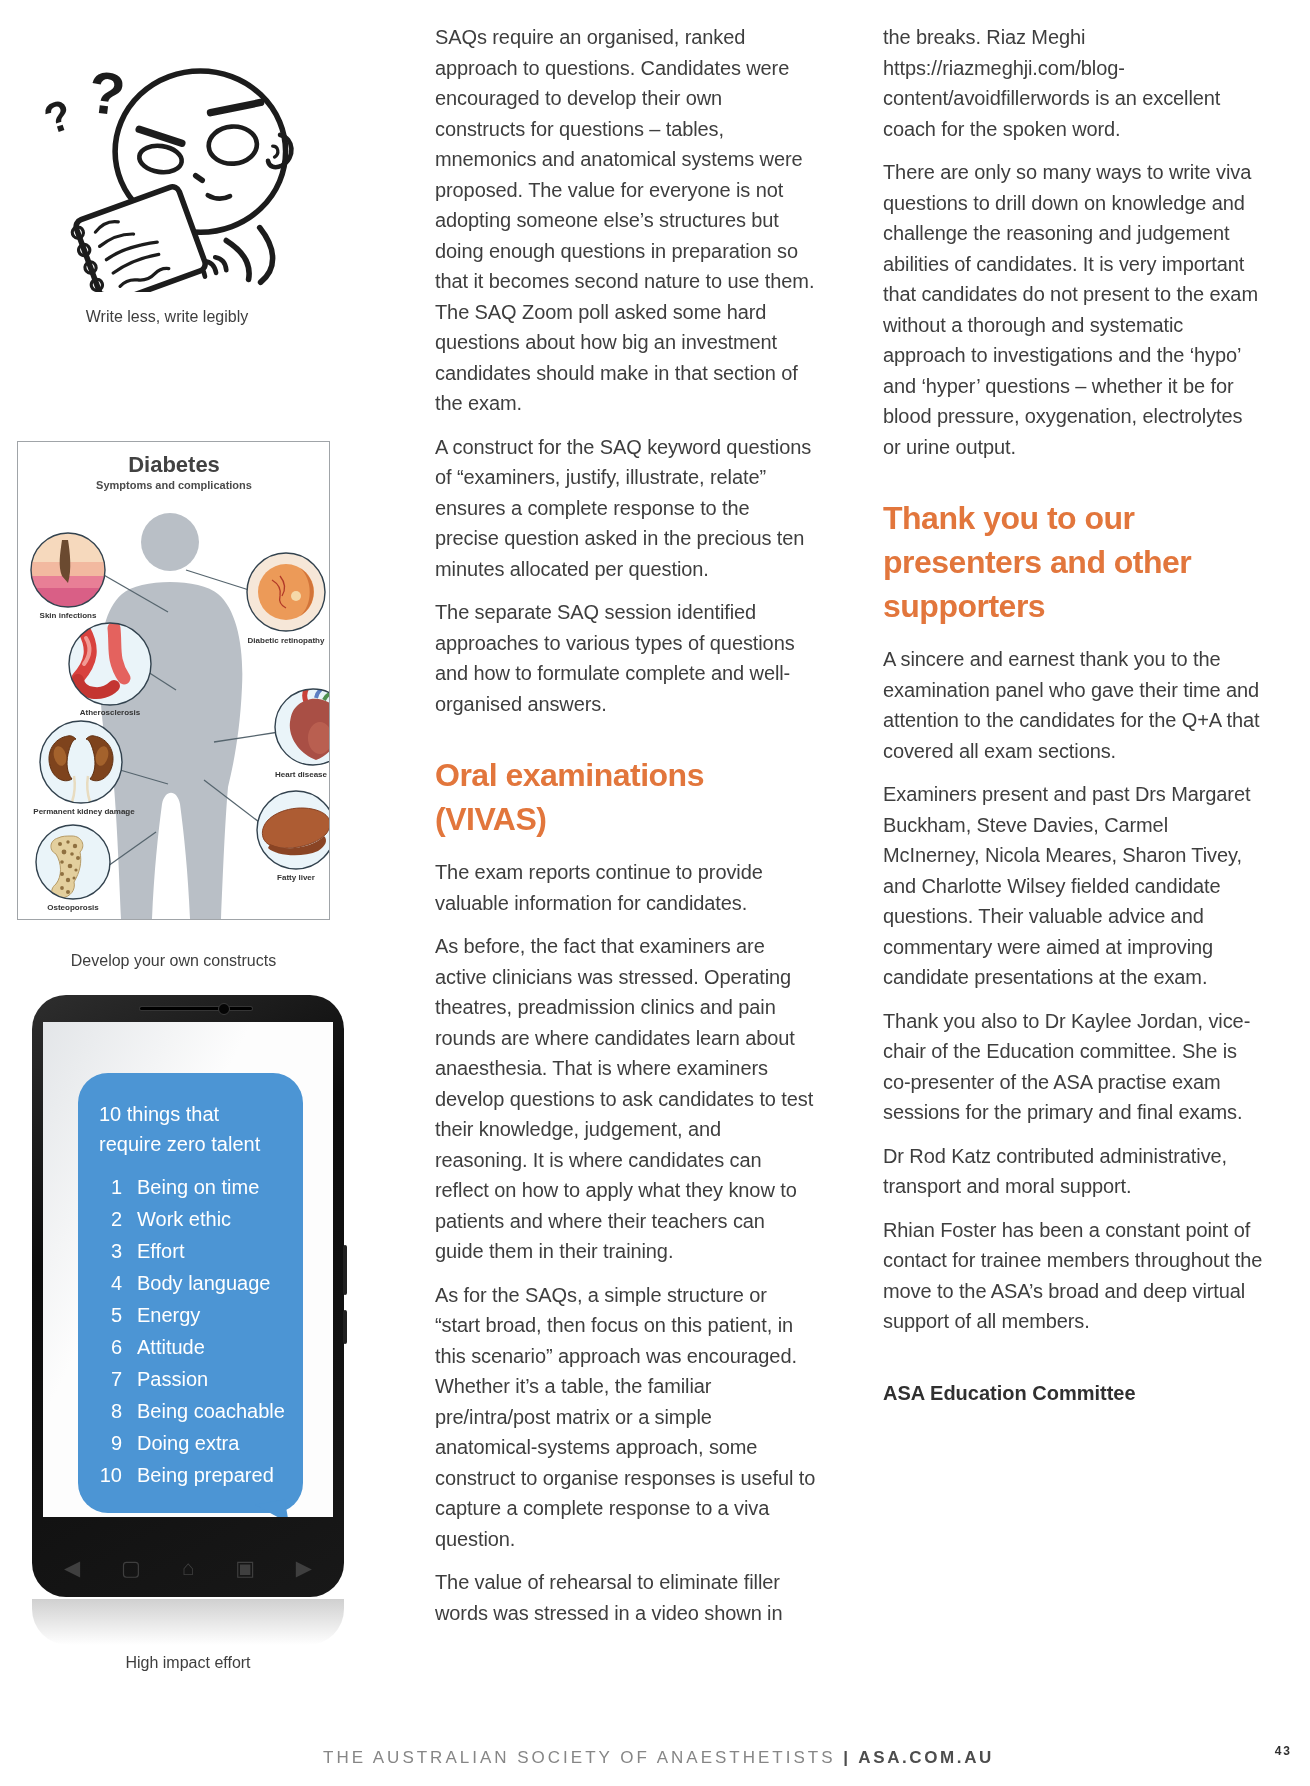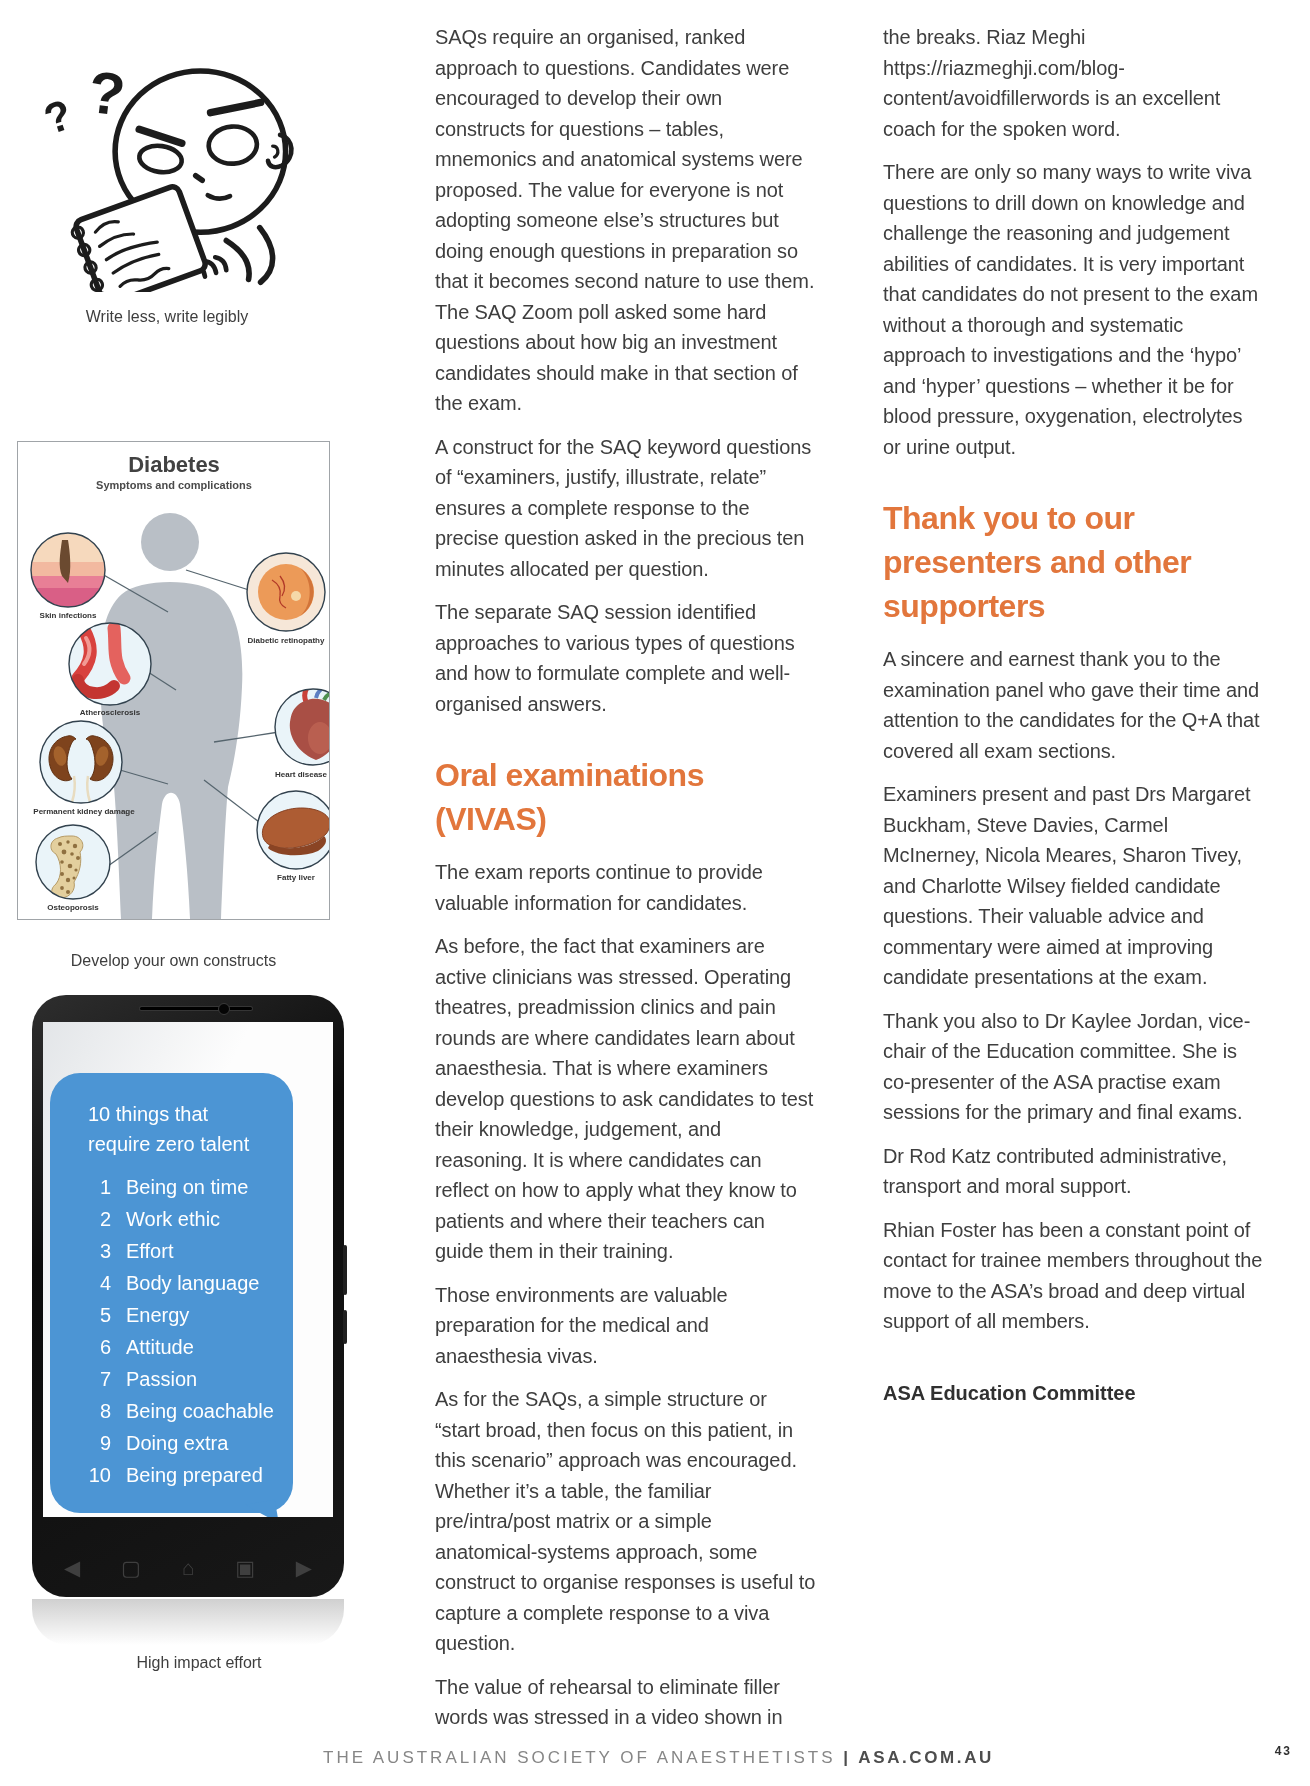--- a/index.html
+++ b/index.html
@@ -17,21 +17,21 @@
   }
   .col h2{
     margin:34px 0 16px 0;font-size:32px;line-height:44px;font-weight:700;
     letter-spacing:-0.5px;color:#E2763C;
   }
   .signature{margin-top:42px;font-size:20px;line-height:29px;font-weight:700;color:#303030;}
   
   .caption{position:absolute;text-align:center;font-size:16px;color:#3e3e3e;}
   .cap1{left:28px;top:308px;width:278px;}
   .cap2{left:17px;top:952px;width:313px;}
-  .cap3{left:43px;top:1654px;width:312px;}
+  .cap3{left:32px;top:1654px;width:312px;}
   
   .cartoon{position:absolute;left:28px;top:26px;width:278px;height:266px;}
   
   .diagram-box{
     position:absolute;left:17px;top:441px;width:313px;height:479px;
     border:1px solid #a0a4a8;box-sizing:border-box;background:#fff;
   }
   .diagram-box svg{display:block;width:311px;height:477px;}
   
   .phone{
@@ -44,22 +44,22 @@
   .speaker-dot{position:absolute;top:8px;left:186px;width:10px;height:10px;background:#050505;
     border:1px solid #3a3a3a;border-radius:50%;}
   .screen{
     position:absolute;left:11px;right:11px;top:27px;bottom:80px;background:#fdfdfd;overflow:hidden;
   }
   .screen::before{
     content:"";position:absolute;inset:0;
     background:linear-gradient(118deg,rgba(205,210,215,0.55) 0%,rgba(255,255,255,0) 38%);
   }
   .bubble{
-    position:absolute;left:7px;top:51px;width:243px;height:440px;box-sizing:border-box;
-    background:#4C95D4;border-radius:30px;color:#fff;padding:26px 14px 0 35px;
+    position:absolute;left:35px;top:51px;width:225px;height:440px;box-sizing:border-box;
+    background:#4C95D4;border-radius:30px;color:#fff;padding:26px 14px 0 18px;
   }
   .bubble-tail{
     position:absolute;right:16px;bottom:-13px;width:0;height:0;
     border-left:30px solid transparent;border-top:24px solid #4C95D4;transform:rotate(-10deg);
   }
   .b-title{font-size:20px;line-height:30px;margin-left:3px;}
   .b-list{margin-top:12px;}
   .b-item{display:flex;font-size:20px;line-height:32px;}
   .b-num{flex:0 0 26px;text-align:right;margin-right:15px;}
   .navrow{
@@ -328,21 +328,20 @@
   <div class="phone-reflection"></div>
   <div class="caption cap3">High impact effort</div>
 
   <div class="col col-mid">
     <p>SAQs require an organised, ranked approach to questions. Candidates were encouraged to develop their own constructs for questions – tables, mnemonics and anatomical systems were proposed. The value for everyone is not adopting someone else’s structures but doing enough questions in preparation so that it becomes second nature to use them. The SAQ Zoom poll asked some hard questions about how big an investment candidates should make in that section of the exam.</p>
     <p>A construct for the SAQ keyword questions of “examiners, justify, illustrate, relate” ensures a complete response to the precise question asked in the precious ten minutes allocated per question.</p>
     <p>The separate SAQ session identified approaches to various types of questions and how to formulate complete and well-organised answers.</p>
     <h2>Oral examinations (VIVAS)</h2>
     <p>The exam reports continue to provide valuable information for candidates.</p>
     <p>As before, the fact that examiners are active clinicians was stressed. Operating theatres, preadmission clinics and pain rounds are where candidates learn about anaesthesia. That is where examiners develop questions to ask candidates to test their knowledge, judgement, and reasoning. It is where candidates can reflect on how to apply what they know to patients and where their teachers can guide them in their training.</p>
-    <p>Those environments are valuable preparation for the medical and anaesthesia vivas.</p>
     <p>As for the SAQs, a simple structure or “start broad, then focus on this patient, in this scenario” approach was encouraged. Whether it’s a table, the familiar pre/intra/post matrix or a simple anatomical-systems approach, some construct to organise responses is useful to capture a complete response to a viva question.</p>
     <p>The value of rehearsal to eliminate filler words was stressed in a video shown in</p>
   </div>
 
   <div class="col col-right">
     <p>the breaks. Riaz Meghi https://riazmeghji.com/blog-content/avoidfillerwords is an excellent coach for the spoken word.</p>
     <p>There are only so many ways to write viva questions to drill down on knowledge and challenge the reasoning and judgement abilities of candidates. It is very important that candidates do not present to the exam without a thorough and systematic approach to investigations and the ‘hypo’ and ‘hyper’ questions – whether it be for blood pressure, oxygenation, electrolytes or urine output.</p>
     <h2>Thank you to our presenters and other supporters</h2>
     <p>A sincere and earnest thank you to the examination panel who gave their time and attention to the candidates for the Q+A that covered all exam sections.</p>
     <p>Examiners present and past Drs Margaret Buckham, Steve Davies, Carmel McInerney, Nicola Meares, Sharon Tivey, and Charlotte Wilsey fielded candidate questions. Their valuable advice and commentary were aimed at improving candidate presentations at the exam.</p>

